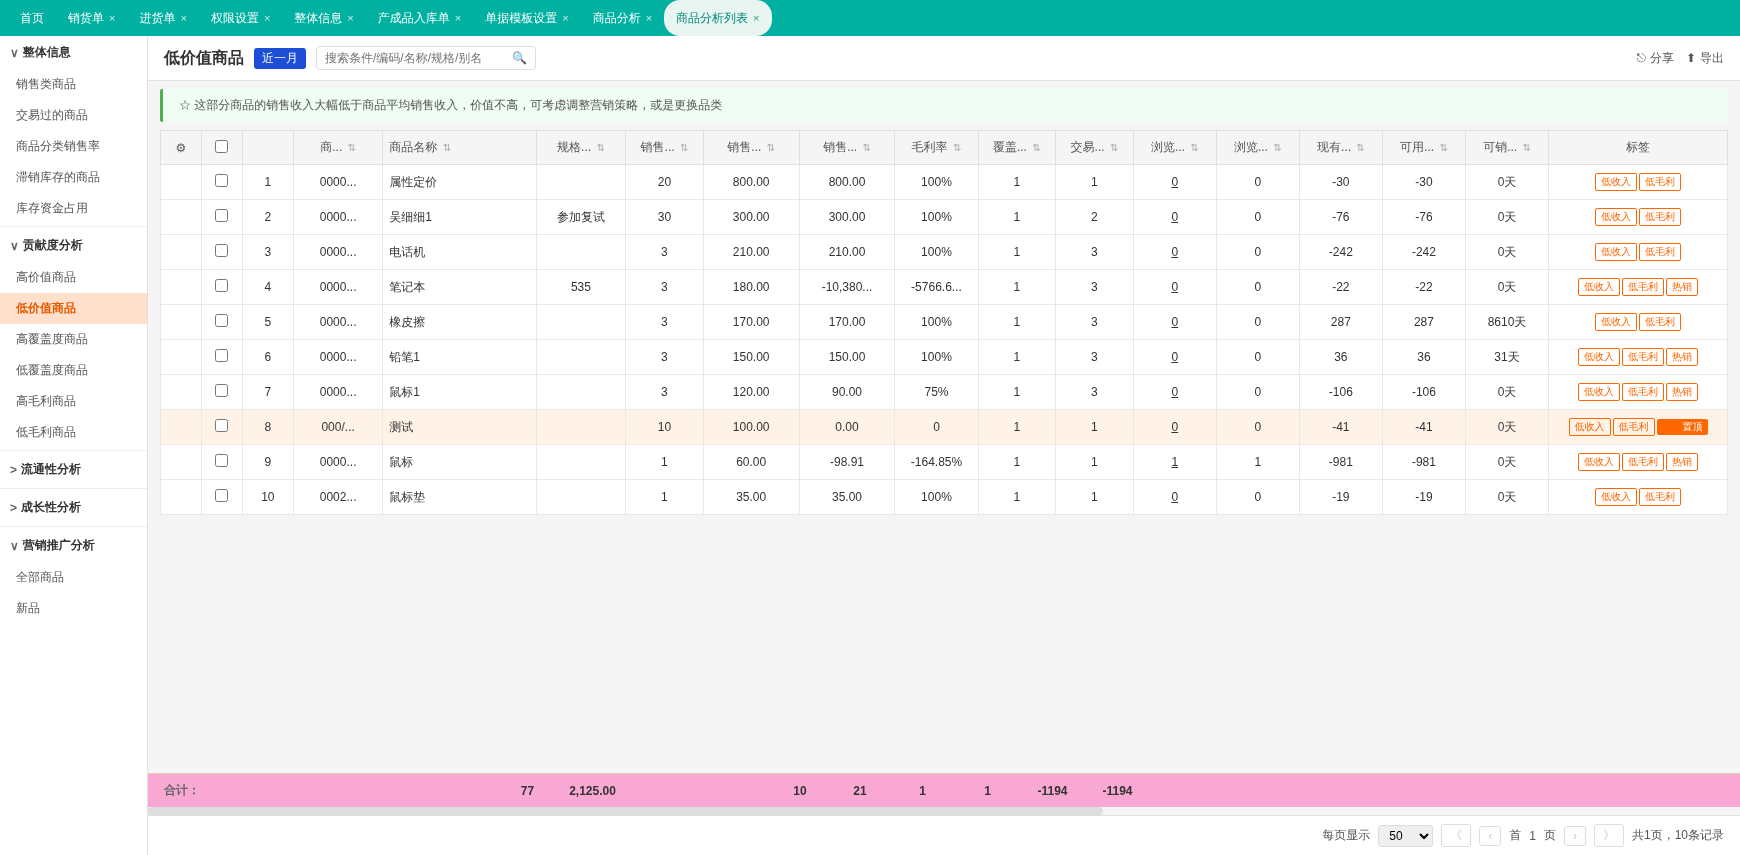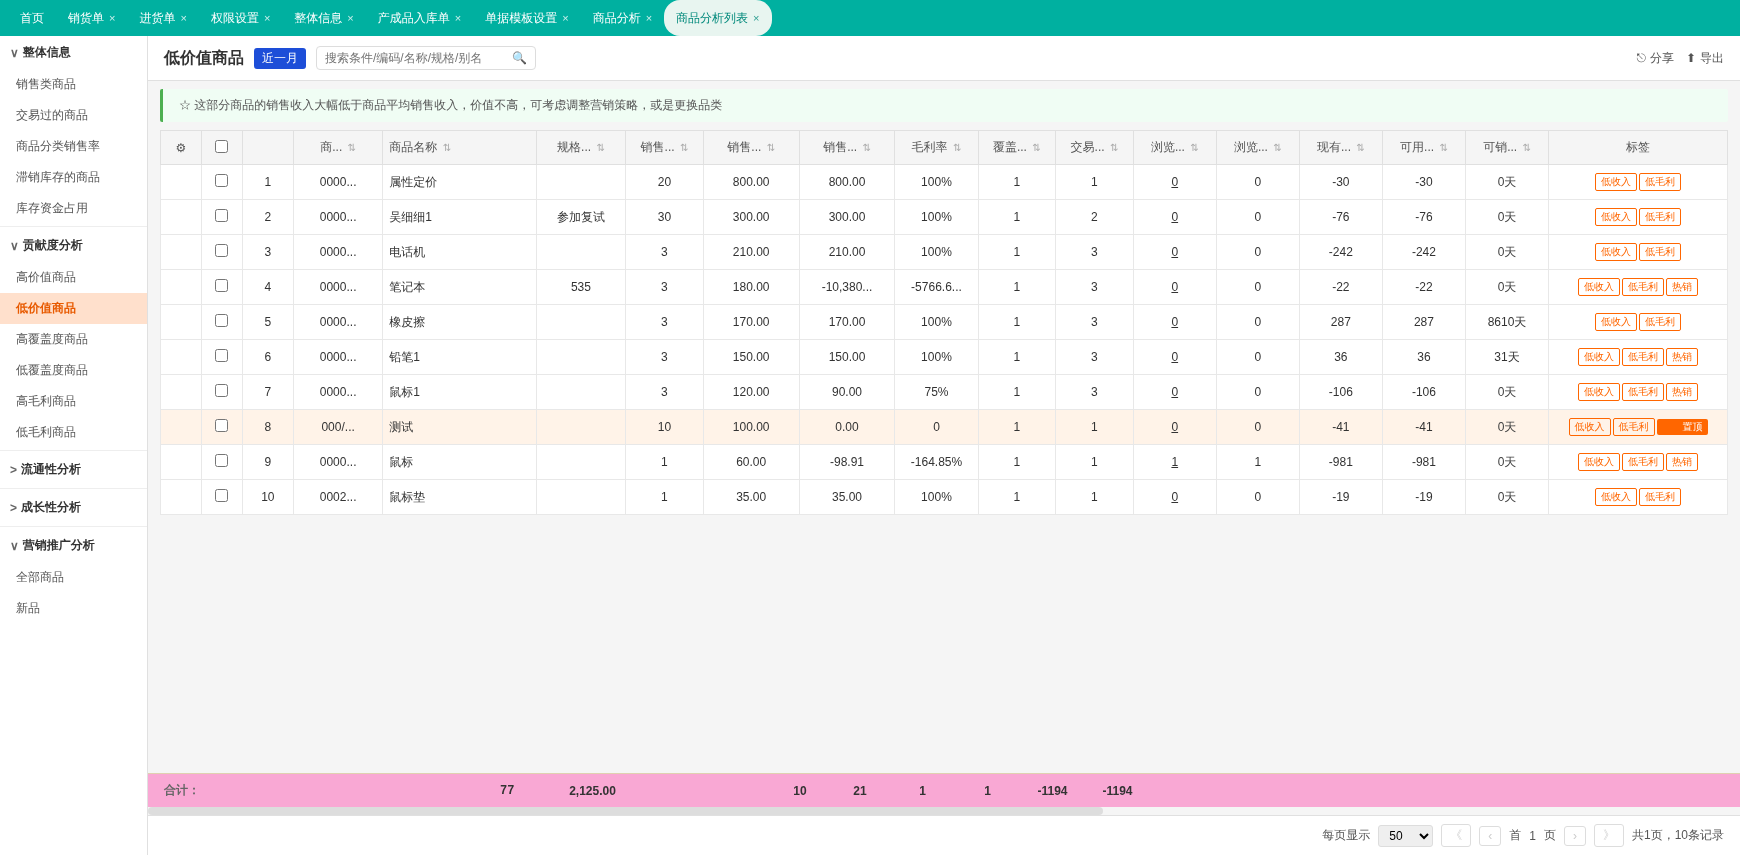--- a/index.html
+++ b/index.html
@@ -617,21 +617,21 @@
       <td><span class="tag-badge tag-low-income">低收入</span><span class="tag-badge tag-low-income">低毛利</span></td>
     </tr>
           </tbody>
       </table>
     </div>
 
     <div class="table-footer">
       <span class="footer-label">合计：</span>
       <div style="display:flex; gap:0; flex:1;">
         <span style="min-width:272px;display:inline-block;"></span>
-        <span style="min-width:55px; font-family:Liberation Mono, monospace;">77</span>
+        <span style="min-width:55px; text-align:center;">77</span>
         <span style="min-width:75px; text-align:center;">2,125.00</span>
         <span style="min-width:75px; text-align:center;"></span>
         <span style="min-width:65px; text-align:center;"></span>
         <span style="min-width:60px; text-align:center;">10</span>
         <span style="min-width:60px; text-align:center;">21</span>
         <span style="min-width:65px; text-align:center;">1</span>
         <span style="min-width:65px; text-align:center;">1</span>
         <span style="min-width:65px; text-align:center;">-1194</span>
         <span style="min-width:65px; text-align:center;">-1194</span>
       </div>

